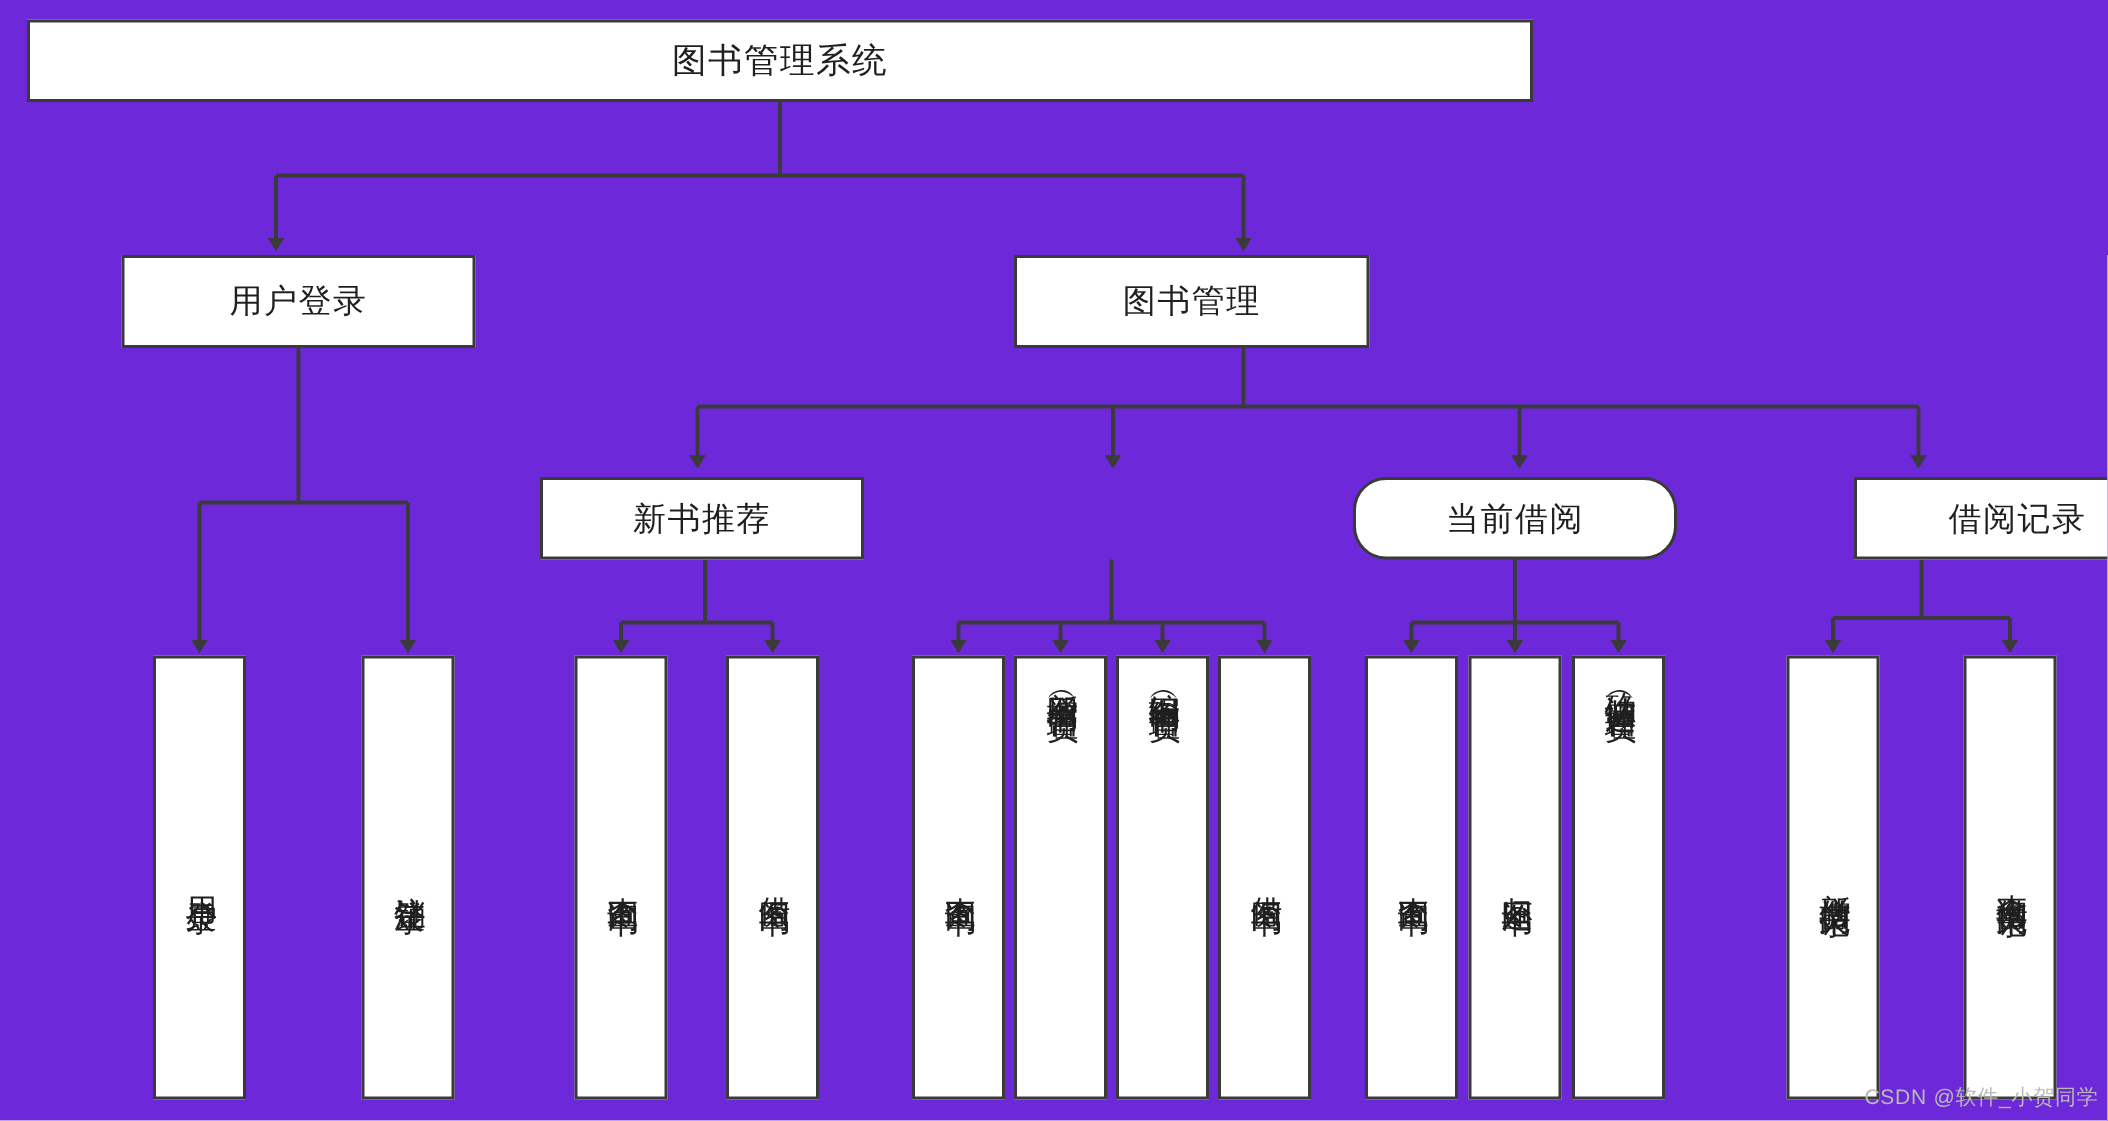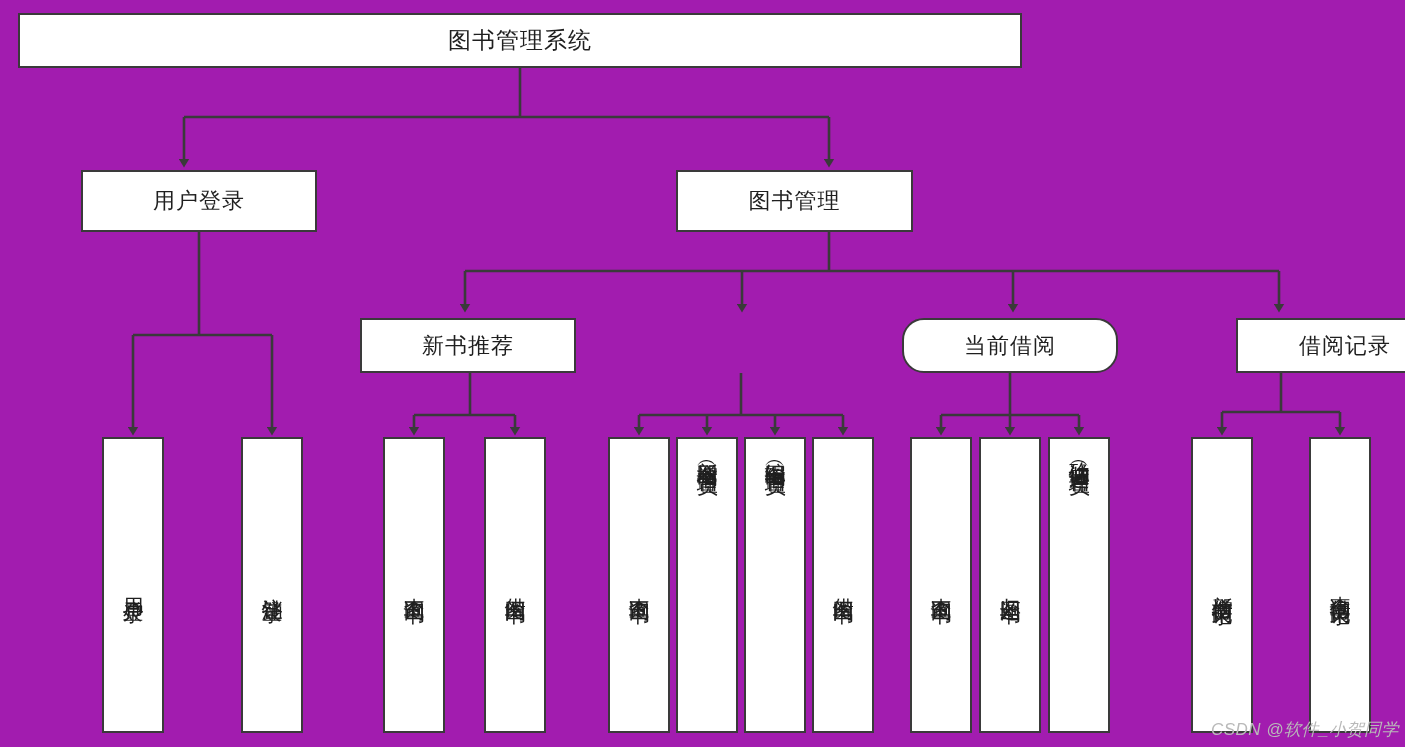--- a/index.html
+++ b/index.html
@@ -7,21 +7,21 @@
     padding: 0;
     background: #ffffff;
   }
   body {
     font-family: "Liberation Sans", "DejaVu Sans", sans-serif;
   }
   #canvas {
     position: relative;
     width: 1405px;
     height: 747px;
-    background: #a21caf;
+    background: #6d28d9;
     overflow: hidden;
     text-align: right;
   }
   svg.wires {
     position: absolute;
     left: 0;
     top: 0;
     width: 1405px;
     height: 747px;
     pointer-events: none;
@@ -58,25 +58,24 @@
     color: #1f1f1f;
   }
   .node.vert.centered {
     align-items: center;
     padding-top: 0;
   }
   .watermark {
     position: absolute;
     right: 6px;
     bottom: 6px;
-    font-size: 17px;
+    font-size: 14px;
     color: #b9b9b9;
     letter-spacing: 0.5px;
     white-space: nowrap;
-    font-style: italic;
   }
 </style>
 </head>
 <body>
 
 <div id="canvas">
 
   <svg class="wires" viewBox="0 0 1405 747">
     <defs>
       <marker id="arrow" markerWidth="9" markerHeight="11" refX="1.5" refY="5.5" orient="auto" markerUnits="userSpaceOnUse">

